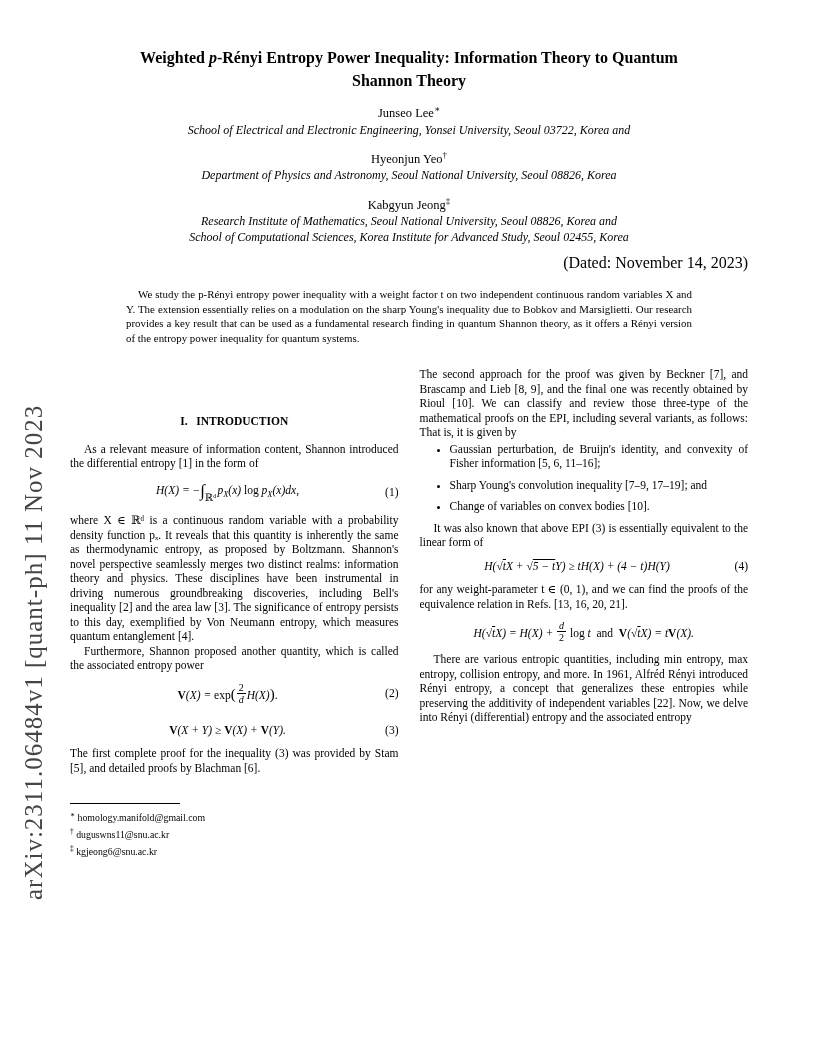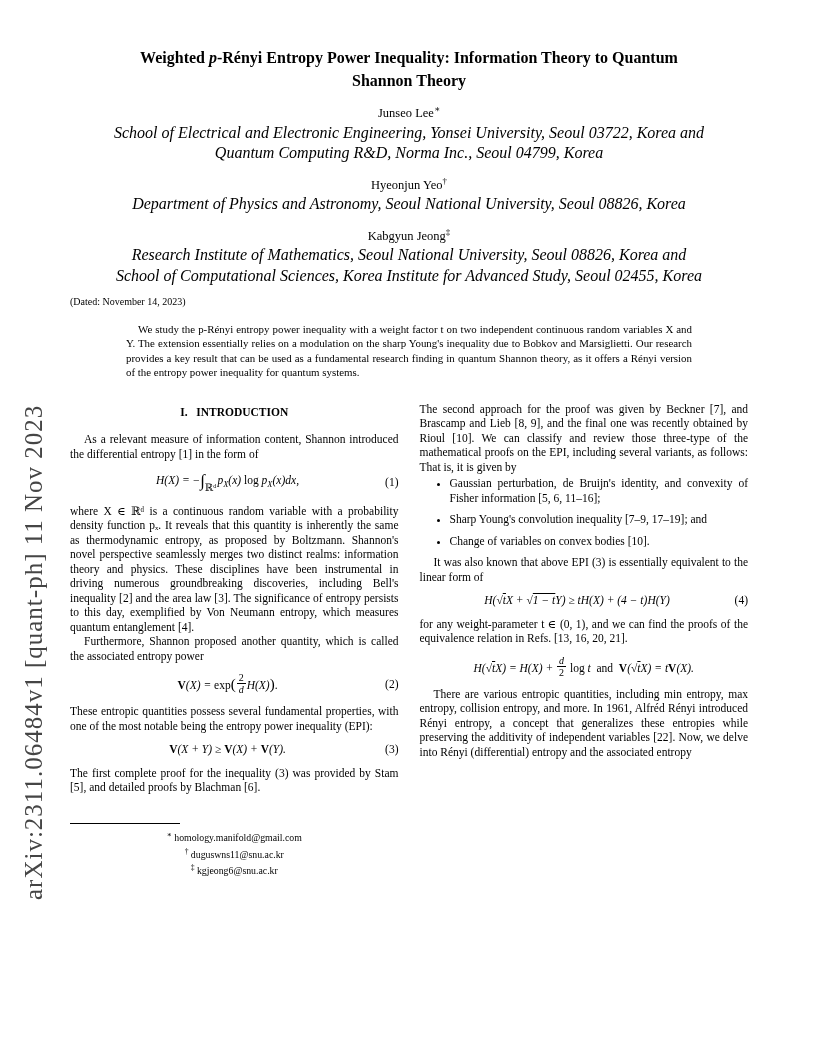--- a/index.html
+++ b/index.html
@@ -14,29 +14,29 @@
     white-space:nowrap;font-size:25px;letter-spacing:1px;color:#454545;
   }
   .content{position:absolute;left:70px;top:46px;width:678px;}
   .title{
     font-size:16px;font-weight:bold;text-align:center;
     margin:0 auto;max-width:600px;line-height:1.45;
   }
   .authors{text-align:center;}
   .aname{font-size:12.5px;margin-top:12px;margin-bottom:1px;}
   .mk{font-size:9px;}
-  .affil{font-style:italic;font-size:16px;line-height:1.3;}
-  .dated{font-size:10px;margin-top:9px;text-align:left;}
+  .affil{font-style:italic;font-size:12px;line-height:1.3;}
+  .dated{font-size:16px;margin-top:9px;text-align:right;}
   .abstract{
     width:566px;margin:15px auto 4px;font-size:10.9px;line-height:1.33;
     text-align:justify;text-indent:12px;
   }
   .columns{display:flex;gap:21px;margin-top:22px;align-items:stretch;}
   .col{flex:1;min-width:0;font-size:11.5px;line-height:14.5px;text-align:justify;hyphens:auto;}
-  .leftcol{display:flex;flex-direction:column;}
+  .leftcol{display:flex;flex-direction:column;margin-top:44px;}
   .sechead{font-weight:bold;text-align:center;font-size:11.5px;margin:3px 0 13px;}
   p{margin:0;text-indent:0;}
   p.indent{text-indent:14px;}
   .eqrow{display:flex;align-items:center;margin:9px 0;}
   .eqbody{flex:1;text-align:center;font-size:11.5px;line-height:1.25;}
   .eqnum{text-align:right;}
   .mi{font-style:italic;}
   .mb{font-weight:bold;font-style:normal;}
   .rm{font-style:normal;}
   .ov{text-decoration:overline;}
@@ -45,40 +45,39 @@
   .msub{font-size:8.5px;font-style:italic;vertical-align:-3px;}
   .bigp{font-size:15px;}
   .frac{display:inline-block;vertical-align:-4px;text-align:center;font-size:10px;line-height:1.1;margin:0 1px;}
   .frac .fn{display:block;border-bottom:1px solid #000;padding:0 2px;}
   .frac .fd{display:block;}
   .bullets{margin:2px 0 6px;padding-left:30px;}
   .bullets li{margin-bottom:7px;}
   .remark{margin-top:15px;}
   .rmk{font-weight:bold;}
   .it{font-style:italic;}
-  .fnblock{margin-top:auto;padding-top:28px;font-size:9.8px;line-height:13.5px;text-align:center;}
+  .fnblock{margin-top:auto;padding-top:28px;font-size:9.8px;line-height:13.5px;text-align:left;}
   .fnrule{width:110px;border-top:1px solid #000;margin-bottom:4px;}
   .fn sup{font-size:7.5px;}
 </style>
 </head>
 <body>
 
 <div class="page">
 
   <div class="arxiv">arXiv:2311.06484v1  [quant-ph]  11 Nov 2023</div>
 
   <div class="content">
 
     <h1 class="title"><span>Weighted </span><span class="mi">p</span><span>-Rényi Entropy Power Inequality: Information Theory to Quantum Shannon Theory</span></h1>
 
     <div class="authors">
       <div class="author">
         <div class="aname"><span>Junseo Lee</span><sup class="mk">∗</sup></div>
         <div class="affil">School of Electrical and Electronic Engineering, Yonsei University, Seoul 03722, Korea and</div>
-        <div class="affil">Quantum Computing R&amp;D, Norma Inc., Seoul 04799, Korea</div>
       </div>
       <div class="author">
         <div class="aname"><span>Hyeonjun Yeo</span><sup class="mk">†</sup></div>
         <div class="affil">Department of Physics and Astronomy, Seoul National University, Seoul 08826, Korea</div>
       </div>
       <div class="author">
         <div class="aname"><span>Kabgyun Jeong</span><sup class="mk">‡</sup></div>
         <div class="affil">Research Institute of Mathematics, Seoul National University, Seoul 08826, Korea and</div>
         <div class="affil">School of Computational Sciences, Korea Institute for Advanced Study, Seoul 02455, Korea</div>
       </div>
@@ -95,21 +94,20 @@
         <div class="eqrow">
           <span class="eqbody"><span class="mi">H(X) = −</span><span class="int">∫</span><span class="isub">ℝᵈ</span><span class="mi">p</span><span class="msub">X</span><span class="mi">(x) </span><span class="rm">log</span><span class="mi"> p</span><span class="msub">X</span><span class="mi">(x)dx</span><span class="rm">,</span></span>
           <span class="eqnum">(1)</span>
         </div>
         <p>where X ∈ ℝᵈ is a continuous random variable with a probability density function pₓ. It reveals that this quantity is inherently the same as thermodynamic entropy, as proposed by Boltzmann. Shannon's novel perspective seamlessly merges two distinct realms: information theory and physics. These disciplines have been instrumental in driving numerous groundbreaking discoveries, including Bell's inequality [2] and the area law [3]. The significance of entropy persists to this day, exemplified by Von Neumann entropy, which measures quantum entanglement [4].</p>
         <p class="indent">Furthermore, Shannon proposed another quantity, which is called the associated entropy power</p>
         <div class="eqrow">
           <span class="eqbody"><span class="mb">V</span><span class="mi">(X) = </span><span class="rm">exp</span><span class="bigp">(</span><span class="frac"><span class="fn rm">2</span><span class="fd mi">d</span></span><span class="mi">H(X)</span><span class="bigp">)</span><span class="rm">.</span></span>
           <span class="eqnum">(2)</span>
         </div>
-        <p>These entropic quantities possess several fundamental properties, with one of the most notable being the entropy power inequality (EPI):</p>
         <div class="eqrow">
           <span class="eqbody"><span class="mb">V</span><span class="mi">(X + Y) ≥ </span><span class="mb">V</span><span class="mi">(X) + </span><span class="mb">V</span><span class="mi">(Y).</span></span>
           <span class="eqnum">(3)</span>
         </div>
         <p>The first complete proof for the inequality (3) was provided by Stam [5], and detailed proofs by Blachman [6].</p>
 
         <div class="fnblock">
           <div class="fnrule"></div>
           <div class="fn"><sup>∗</sup> <span>homology.manifold@gmail.com</span></div>
           <div class="fn"><sup>†</sup> <span>duguswns11@snu.ac.kr</span></div>
@@ -119,21 +117,21 @@
 
       <div class="col rightcol">
         <p>The second approach for the proof was given by Beckner [7], and Brascamp and Lieb [8, 9], and the final one was recently obtained by Rioul [10]. We can classify and review those three-type of the mathematical proofs on the EPI, including several variants, as follows: That is, it is given by</p>
         <ul class="bullets">
           <li>Gaussian perturbation, de Bruijn's identity, and convexity of Fisher information [5, 6, 11–16];</li>
           <li>Sharp Young's convolution inequality [7–9, 17–19]; and</li>
           <li>Change of variables on convex bodies [10].</li>
         </ul>
         <p class="indent">It was also known that above EPI (3) is essentially equivalent to the linear form of</p>
         <div class="eqrow">
-          <span class="eqbody"><span class="mi">H(</span><span class="rm">√</span><span class="mi ov">t</span><span class="mi">X + </span><span class="rm">√</span><span class="mi ov">1 − t</span><span class="mi">Y) ≥ tH(X) + (4 − t)H(Y)</span></span>
+          <span class="eqbody"><span class="mi">H(</span><span class="rm">√</span><span class="mi ov">t</span><span class="mi">X + </span><span class="rm">√</span><span class="mi ov">5 − t</span><span class="mi">Y) ≥ tH(X) + (4 − t)H(Y)</span></span>
           <span class="eqnum">(4)</span>
         </div>
         <p>for any weight-parameter t ∈ (0, 1), and we can find the proofs of the equivalence relation in Refs. [13, 16, 20, 21].</p>
         <div class="eqrow">
           <span class="eqbody"><span class="mi">H(</span><span class="rm">√</span><span class="mi ov">t</span><span class="mi">X) = H(X) + </span><span class="frac"><span class="fn mi">d</span><span class="fd rm">2</span></span><span class="rm"> log</span><span class="mi"> t</span><span class="rm">&nbsp;&nbsp;and&nbsp;&nbsp;</span><span class="mb">V</span><span class="mi">(</span><span class="rm">√</span><span class="mi ov">t</span><span class="mi">X) = t</span><span class="mb">V</span><span class="mi">(X).</span></span>
         </div>
         <p class="indent">There are various entropic quantities, including min entropy, max entropy, collision entropy, and more. In 1961, Alfréd Rényi introduced Rényi entropy, a concept that generalizes these entropies while preserving the additivity of independent variables [22]. Now, we delve into Rényi (differential) entropy and the associated entropy</p>
       </div>
 
     </div>

